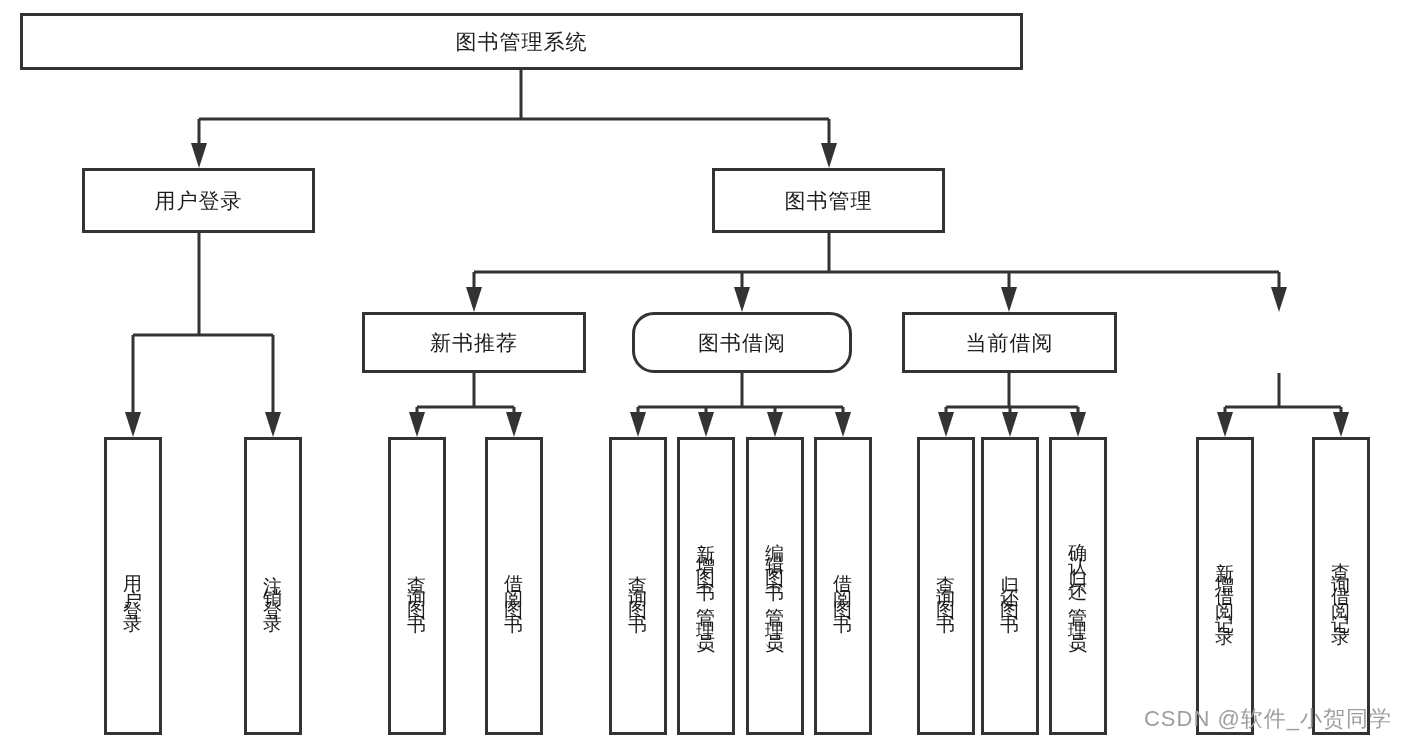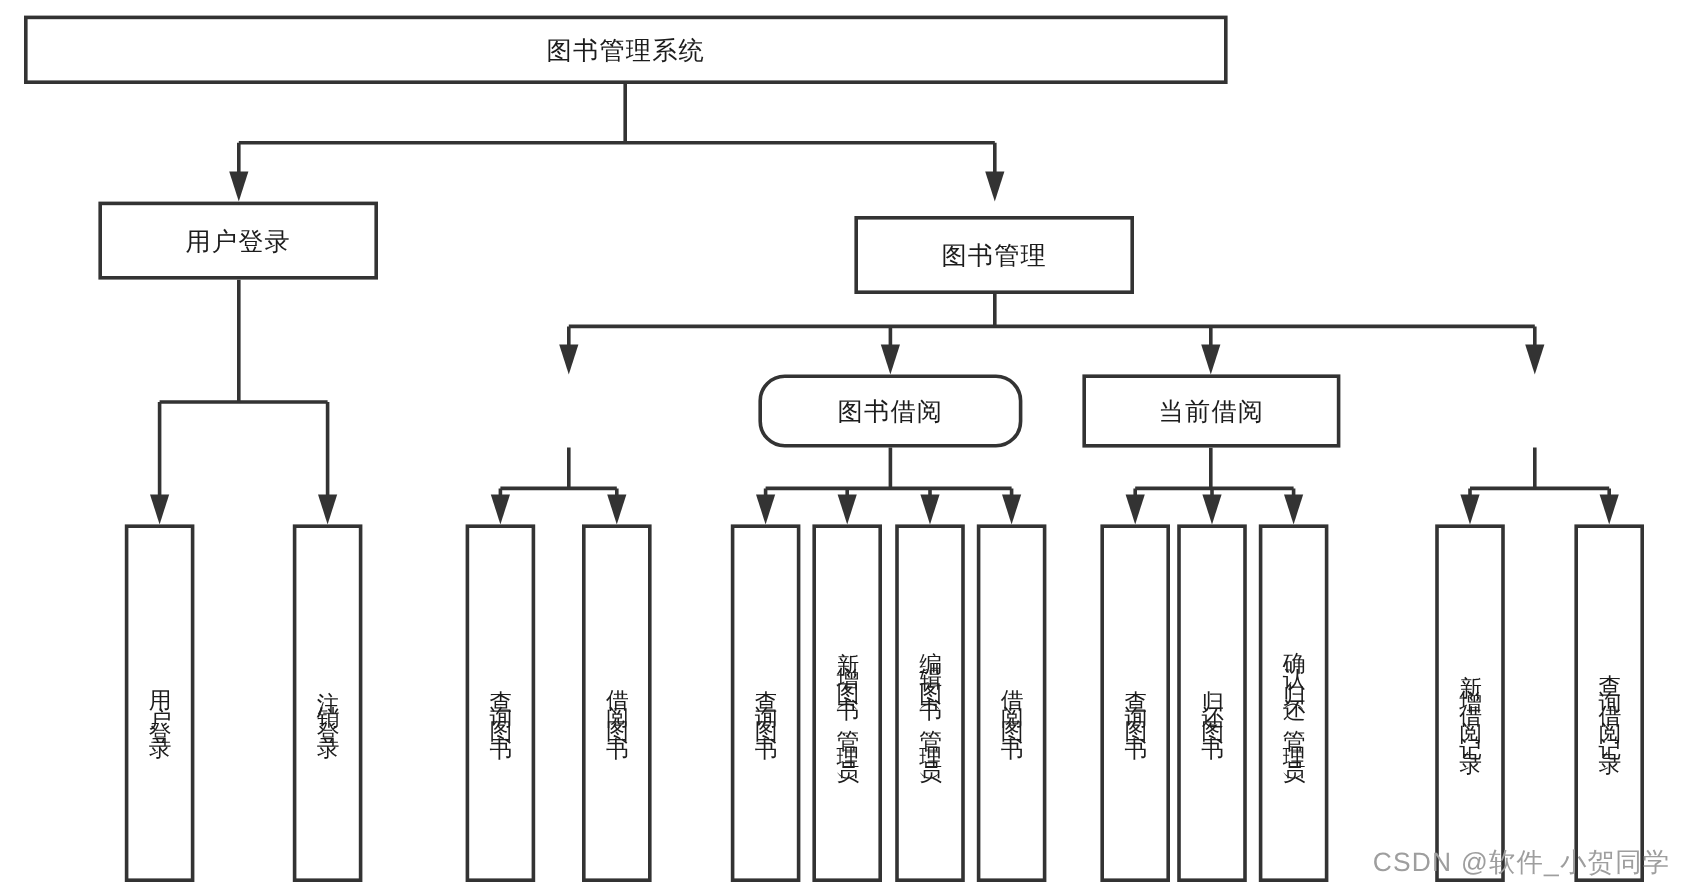--- a/index.html
+++ b/index.html
@@ -42,21 +42,21 @@
   }
   .vbox .label {
     writing-mode: vertical-rl;
     text-orientation: mixed;
     letter-spacing: 13px;
     line-height: 1;
   }
   .root-box   { left: 20px;  top: 13px;  width: 1003px; height: 57px; }
 
   .l2-0 { left: 82px;  top: 168px; width: 233px; height: 65px; }
-  .l2-1 { left: 712px; top: 180px; width: 233px; height: 65px; }
+  .l2-1 { left: 712px; top: 168px; width: 233px; height: 65px; }
 
   .l3-0 { left: 362px;  top: 312px; width: 224px; height: 61px; }
   .l3-1 { left: 632px;  top: 312px; width: 220px; height: 61px; border-radius: 22px; }
   .l3-2 { left: 902px;  top: 312px; width: 215px; height: 61px; }
   .l3-3 { left: 1172px; top: 312px; width: 215px; height: 61px; }
 
   .leaf { top: 437px; width: 58px; height: 298px; }
   .leaf-a0 { left: 104px; }
   .leaf-a1 { left: 244px; }
   .leaf-b0 { left: 388px; }
@@ -141,20 +141,23 @@
     <span class="label">图书管理系统</span>
   </div>
 
   <div class="node hbox l2-0">
     <span class="label">用户登录</span>
   </div>
   <div class="node hbox l2-1">
     <span class="label">图书管理</span>
   </div>
 
+  <div class="node hbox l3-0">
+    <span class="label">新书推荐</span>
+  </div>
   <div class="node hbox l3-1">
     <span class="label">图书借阅</span>
   </div>
   <div class="node hbox l3-2">
     <span class="label">当前借阅</span>
   </div>
 
   <div class="node vbox leaf leaf-a0">
     <span class="label">用户登录</span>
   </div>

